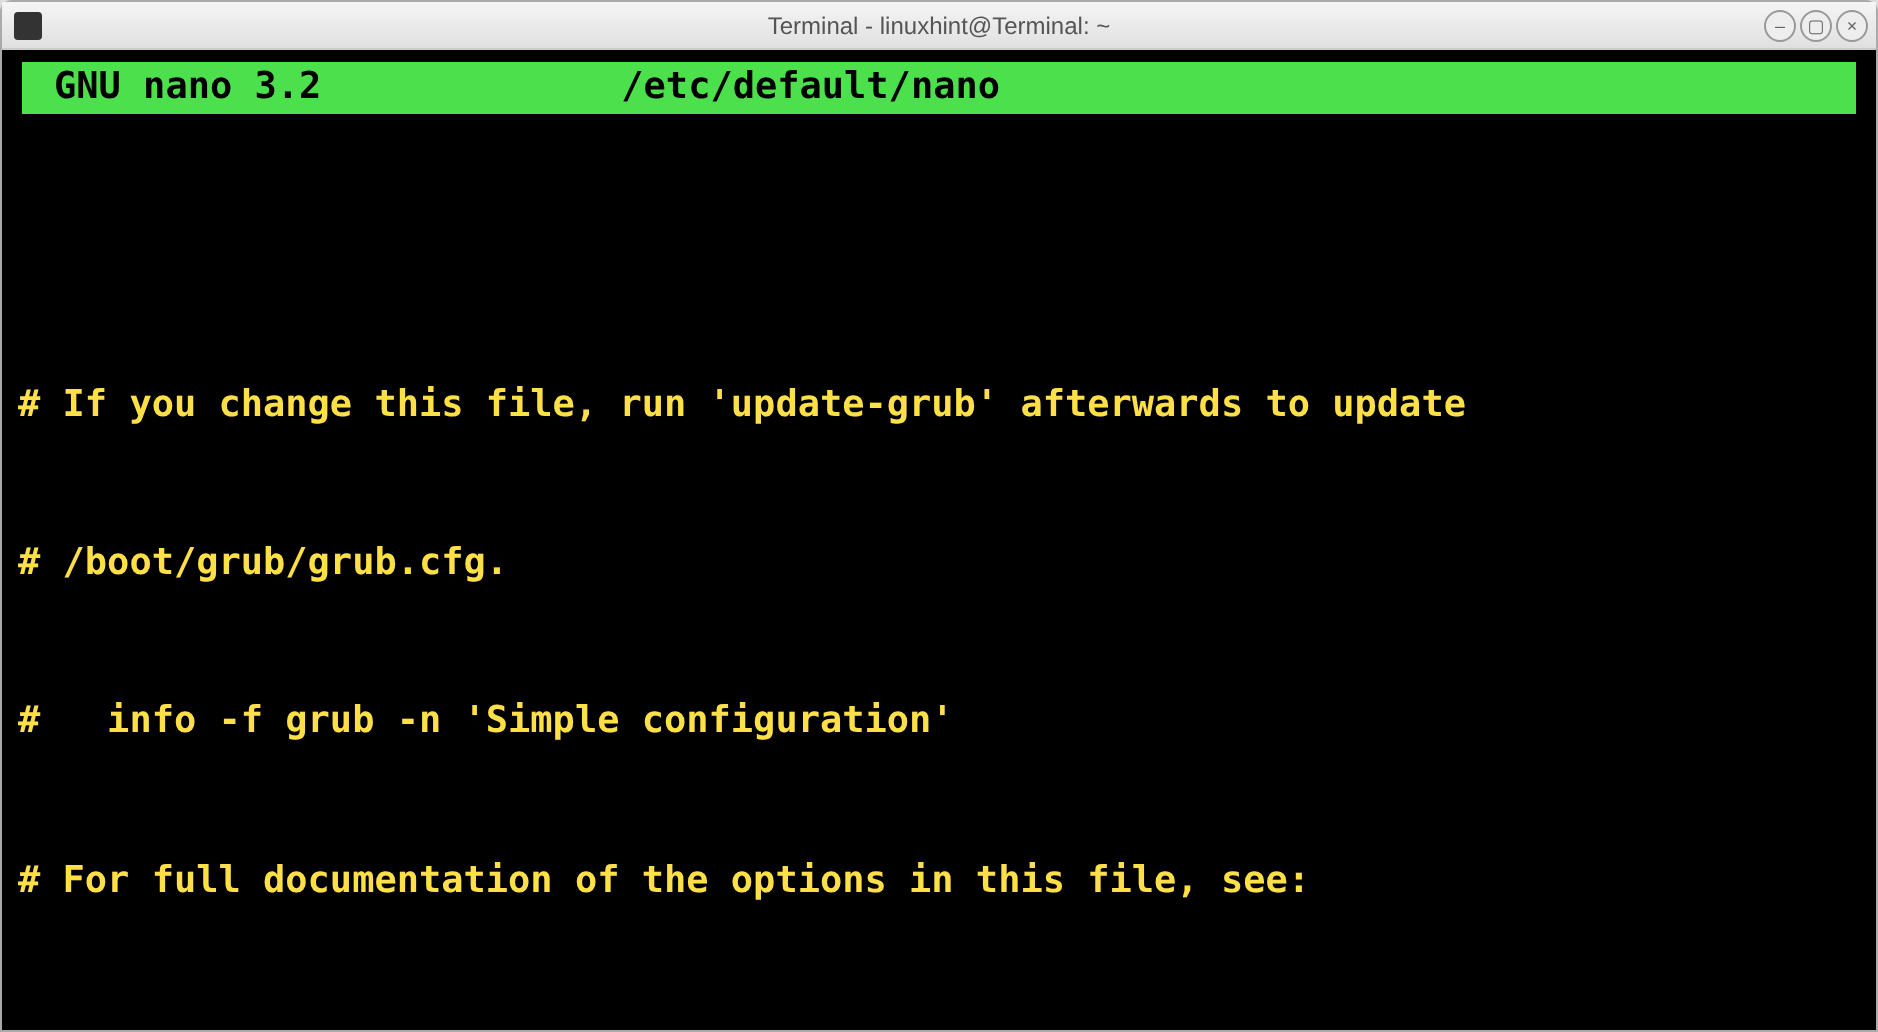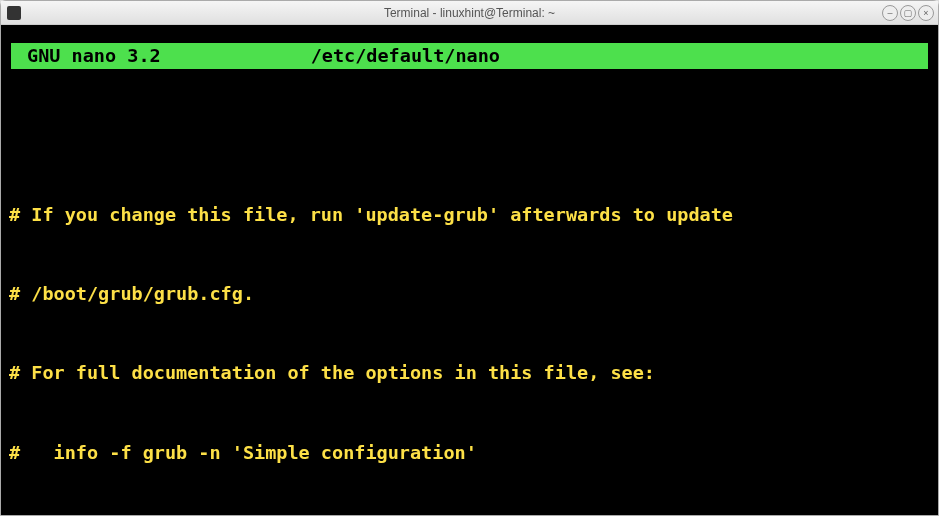--- a/index.html
+++ b/index.html
@@ -71,21 +71,21 @@
       line-height: 1.43;
       font-weight: bold;
       color: #4de04d;
       overflow: hidden;
       position: relative;
     }
     .header-bar {
       background: #4de04d;
       color: #000;
       display: flex;
-      margin: 14px 4px 0 4px;
+      margin: 2px 4px 0 4px;
     }
     .header-left {
       padding-left: 16px;
     }
     .header-center {
       flex: 1;
       text-align: left;
       padding-left: 150px;
     }
     .content {
@@ -116,22 +116,22 @@
   <div class="terminal">
     <div class="header-bar">
       <span class="header-left">GNU nano 3.2</span>
       <span class="header-center">/etc/default/nano</span>
     </div>
 
     <div class="content">
       <div class="blank-line"></div>
       <div class="comment"># If you change this file, run 'update-grub' afterwards to update</div>
       <div class="comment"># /boot/grub/grub.cfg.</div>
+      <div class="comment">#   info -f grub -n 'Simple configuration'</div>
       <div class="comment"># For full documentation of the options in this file, see:</div>
-      <div class="comment">#   info -f grub -n 'Simple configuration'</div>
       <div class="blank-line"></div>
       
       
       
       
       
       
       
       
       

